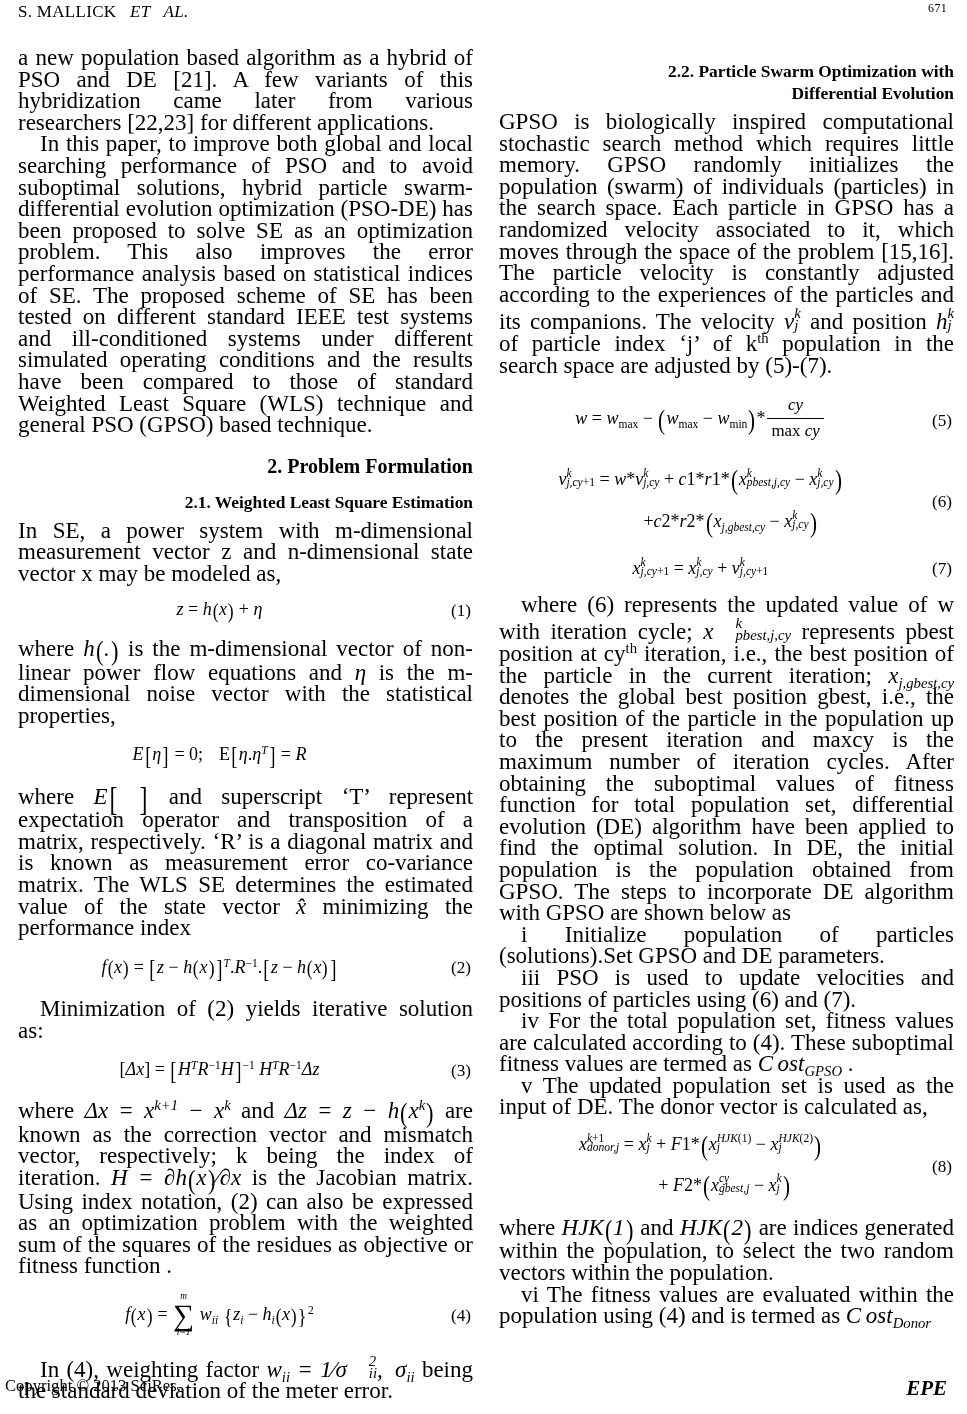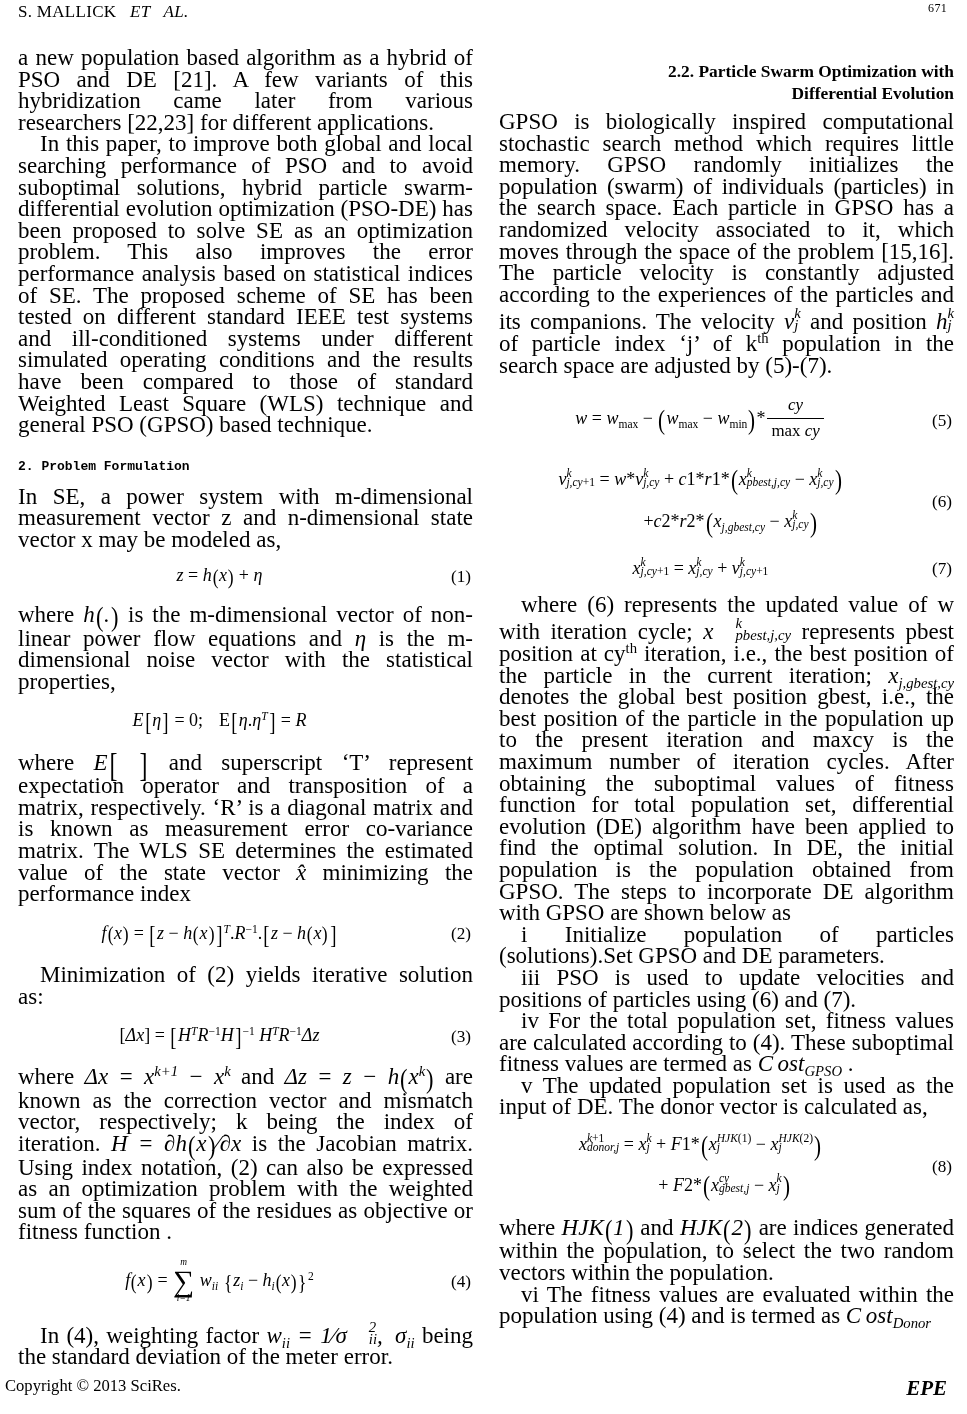--- a/index.html
+++ b/index.html
@@ -65,25 +65,24 @@
     line-height: 21.6px;
     text-align: justify;
     text-justify: inter-word;
     hyphens: manual;
   }
   p.indent { text-indent: 22px; }
   p.noindent { text-indent: 0; }
 
   h2.sec {
     margin: 19px 0 8px 0;
-    font-size: 13px;
+    font-size: 20px;
     font-weight: bold;
     line-height: 23px;
-    text-align: left;
-    font-family: Liberation Mono, monospace;
+    text-align: right;
   }
   h3.subsec {
     margin: 13px 0 7px 0;
     font-size: 17.4px;
     font-weight: bold;
     line-height: 22px;
     text-align: right;
   }
   h3.subsec.hang {
     padding-left: 36px;
@@ -241,20 +240,21 @@
   <div class="columns">
 
     <div class="col">
 
       <p class="noindent">a new population based algorithm as a hybrid of PSO and DE [21]. A few variants of this hybridization came later from various researchers [22,23] for different applications.</p>
 
       <p class="indent">In this paper, to improve both global and local searching performance of PSO and to avoid suboptimal solutions, hybrid particle swarm-differential evolution optimization (PSO-DE) has been proposed to solve SE as an optimization problem. This also improves the error performance analysis based on statistical indices of SE. The proposed scheme of SE has been tested on different standard IEEE test systems and ill-conditioned systems under different simulated operating conditions and the results have been compared to those of standard Weighted Least Square (WLS) technique and general PSO (GPSO) based technique.</p>
 
       <h2 class="sec">2. Problem Formulation</h2>
 
+      <h3 class="subsec">2.1. Weighted Least Square Estimation</h3>
 
       <p class="noindent">In SE, a power system with m-dimensional measurement vector z and n-dimensional state vector x may be modeled as,</p>
 
       <div class="eq-row">
         <div class="eq-body">
           <span class="mi">z</span> = <span class="mi">h</span><span class="medparen">(</span><span class="mi">x</span><span class="medparen">)</span> + <span class="mi">η</span>
         </div>
         <div class="eq-num">(1)</div>
       </div>
 

